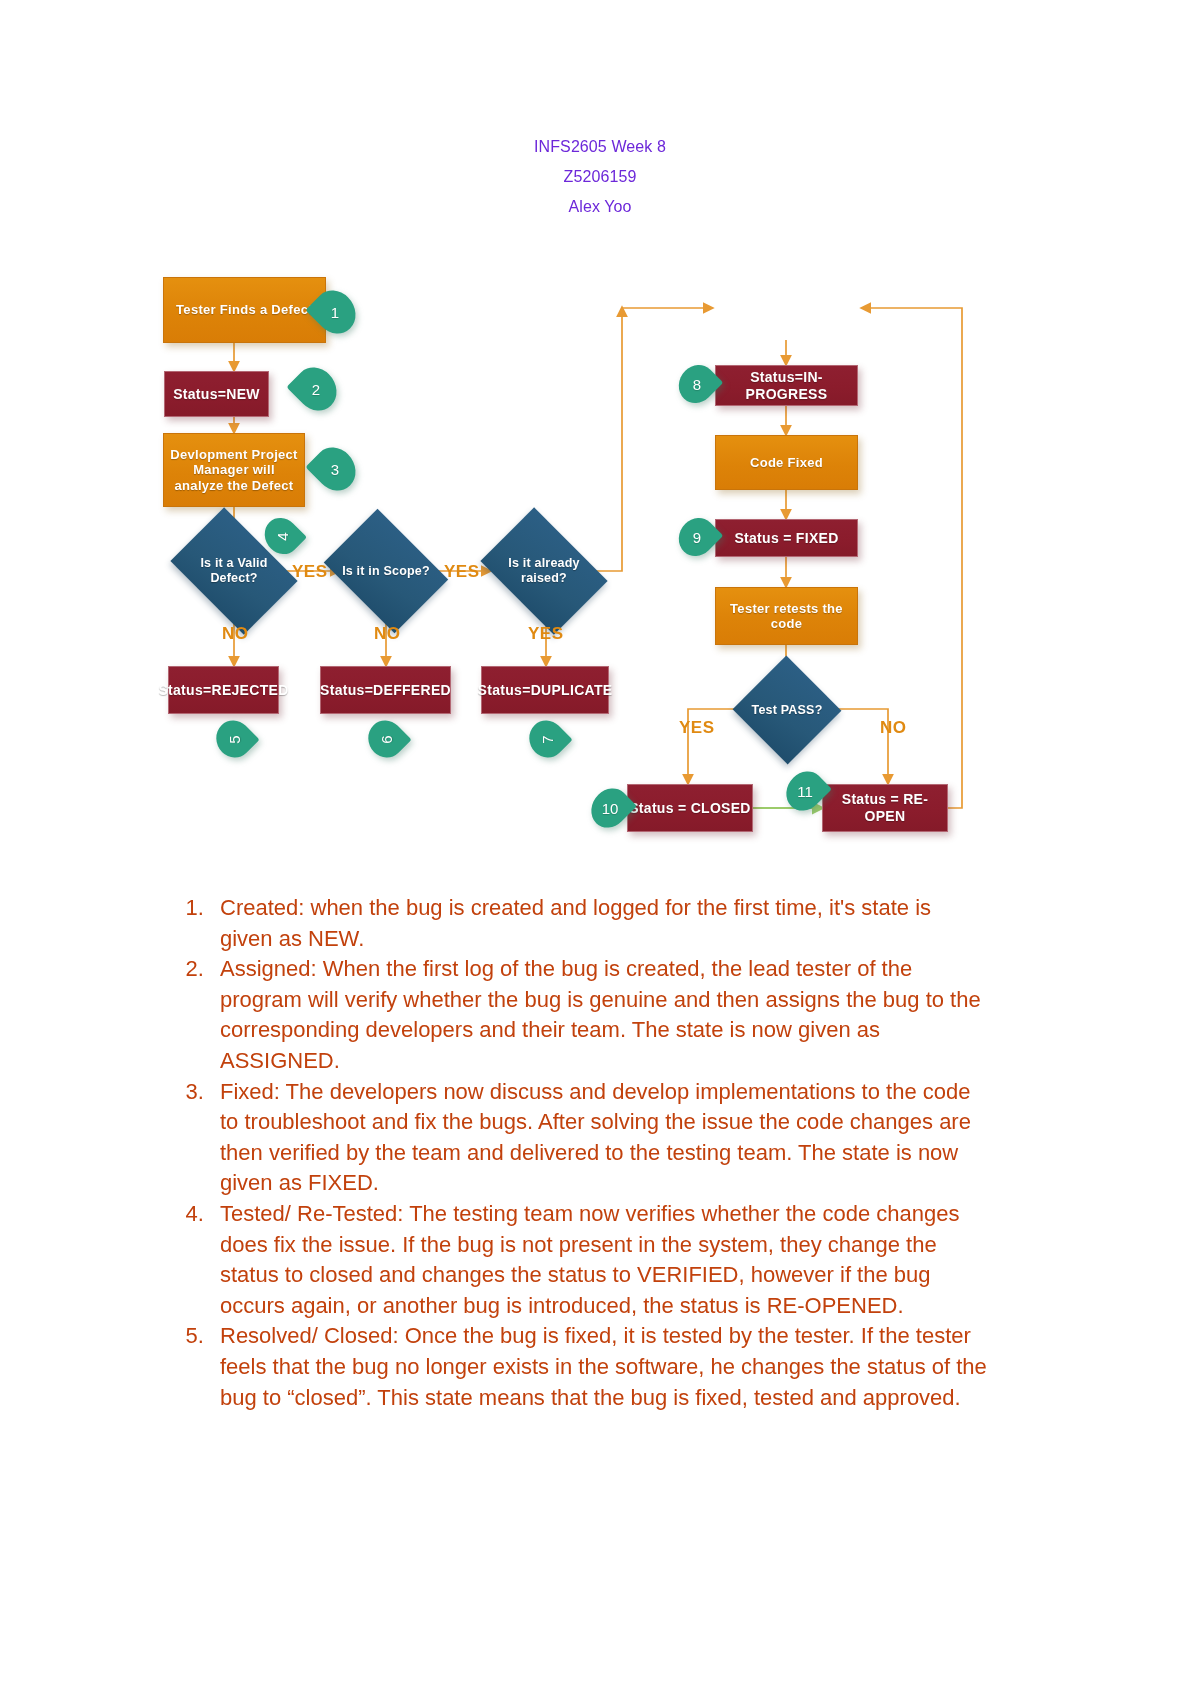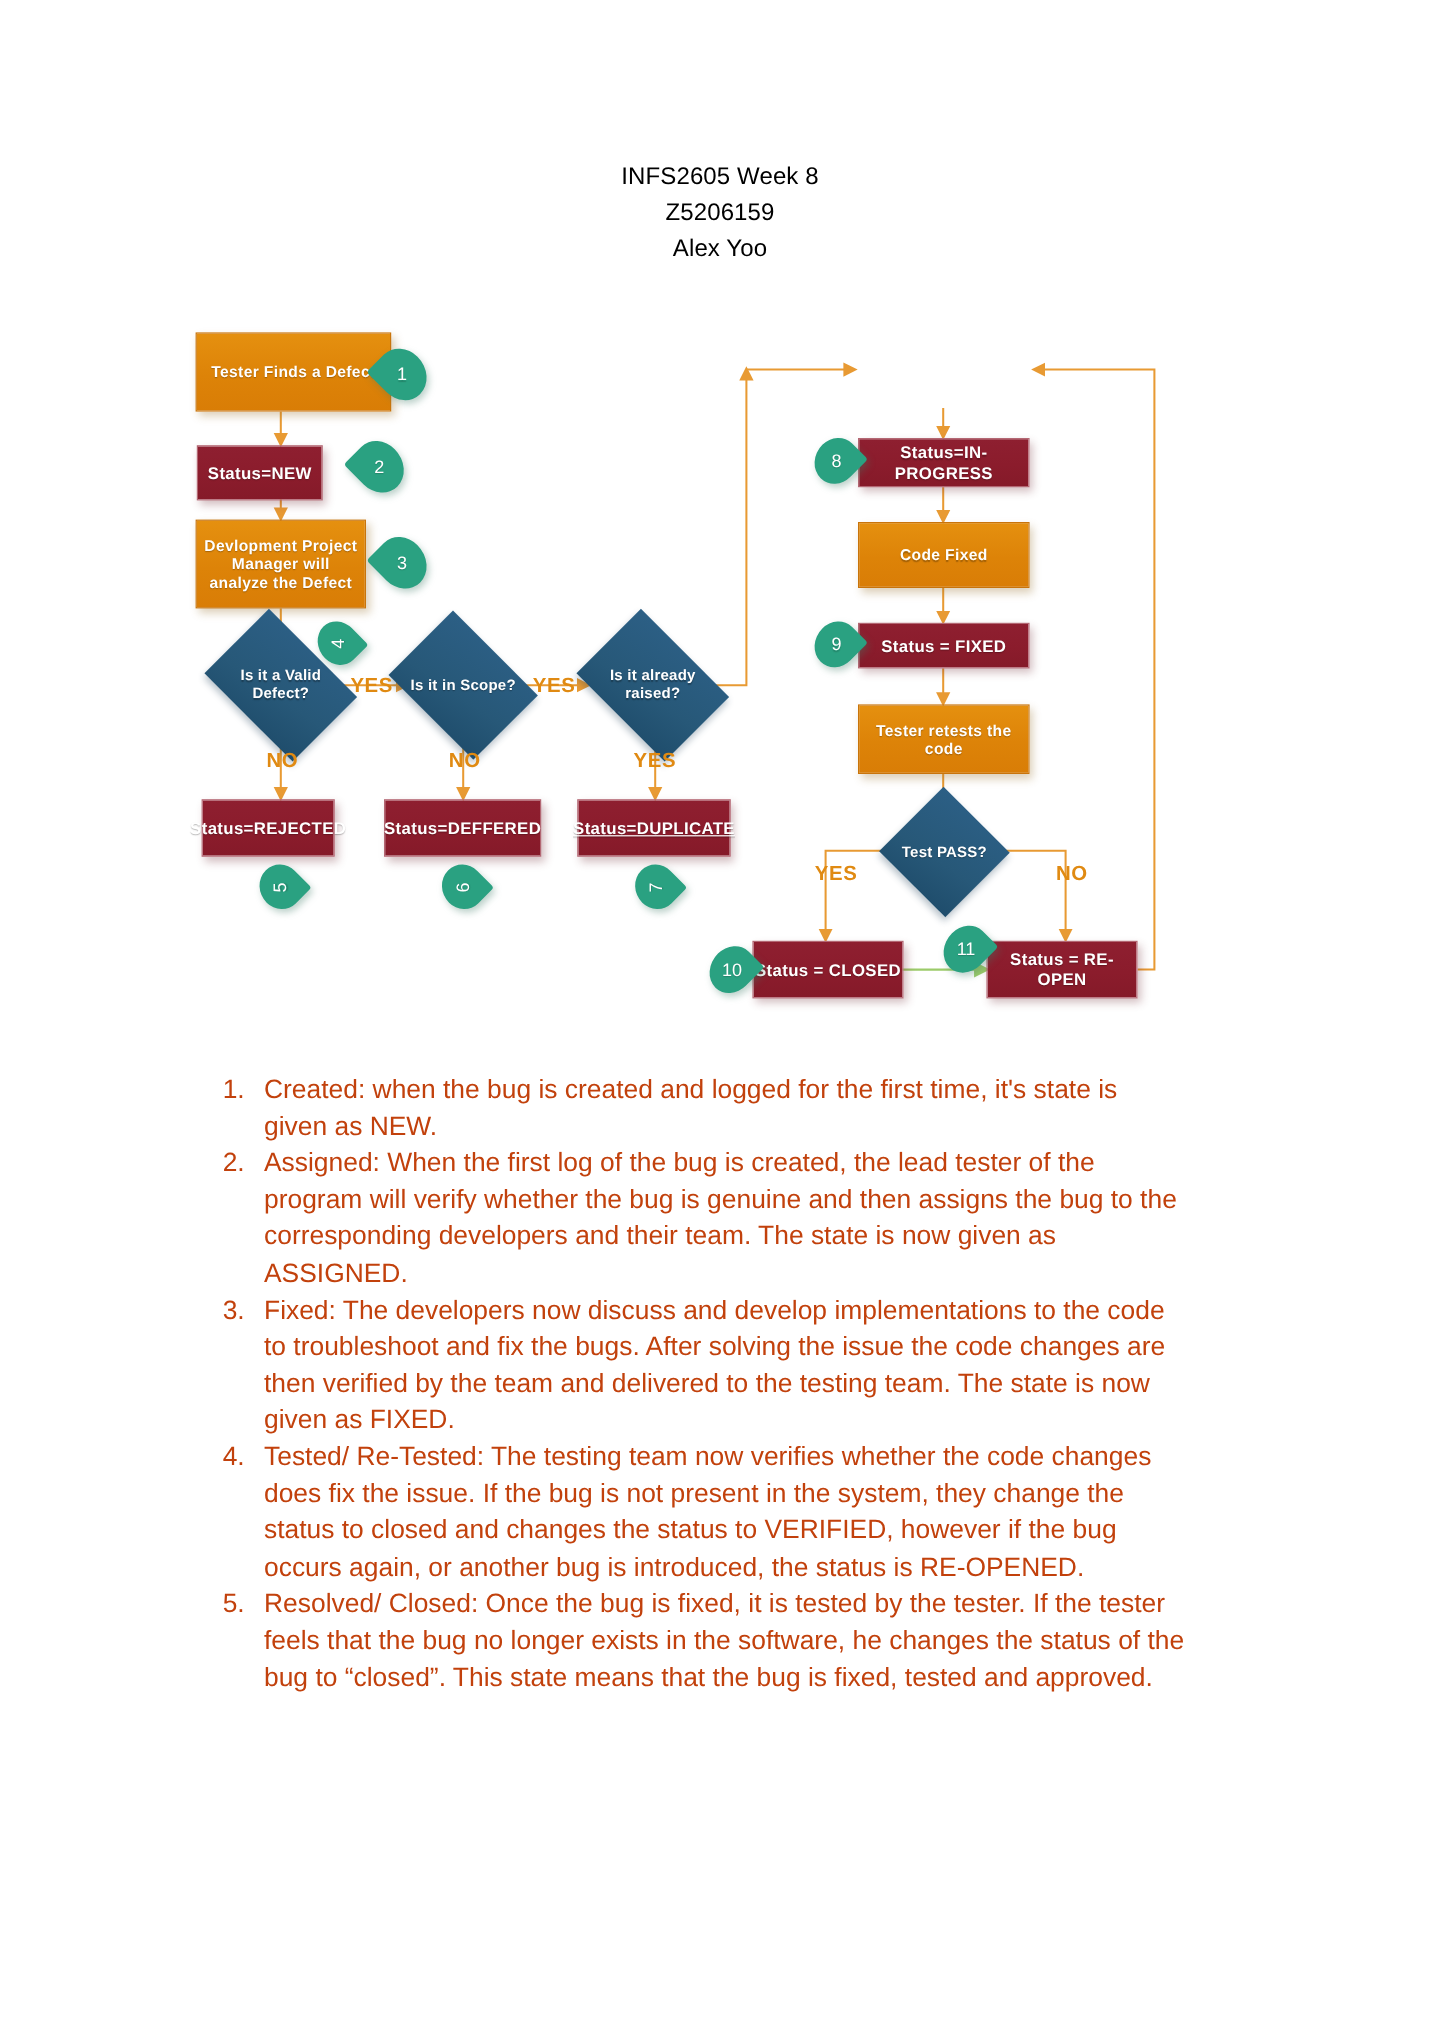--- a/index.html
+++ b/index.html
@@ -18,23 +18,23 @@
   }
 
   
   .doc-header {
     position: absolute;
     top: 132px;
     left: 0;
     width: 1200px;
     text-align: center;
     font-family: "Liberation Sans", sans-serif;
-    font-size: 20px;
+    font-size: 16px;
     line-height: 30px;
-    color: #000000;
+    color: #6d28d9;
     letter-spacing: 0.1px;
   }
   .doc-header div { white-space: nowrap; }
 
   
   .flowchart {
     position: absolute;
     left: 0;
     top: 0;
     width: 1200px;
@@ -283,21 +283,21 @@
     <span class="drop"></span>
     <span class="bnum">5</span>
   </div>
 
   <div class="node status" style="left:320px; top:666px; width:131px; height:48px;">Status=DEFFERED</div>
   <div class="badge tail-up" style="left:366px; top:720px; width:40px; height:38px;">
     <span class="drop"></span>
     <span class="bnum">6</span>
   </div>
 
-  <div class="node status" style="left:481px; top:666px; width:128px; height:48px;text-decoration:underline;">Status=DUPLICATE</div>
+  <div class="node status" style="left:481px; top:666px; width:128px; height:48px;">Status=DUPLICATE</div>
   <div class="badge tail-up" style="left:527px; top:720px; width:40px; height:38px;">
     <span class="drop"></span>
     <span class="bnum">7</span>
   </div>
 
 
   <div class="node status" style="left:715px; top:365px; width:143px; height:41px; padding:16px 5px;">Status=IN-PROGRESS</div>
   <div class="badge tail-right" style="left:676px; top:365px; width:42px; height:38px;">
     <span class="drop"></span>
     <span class="bnum">8</span>

